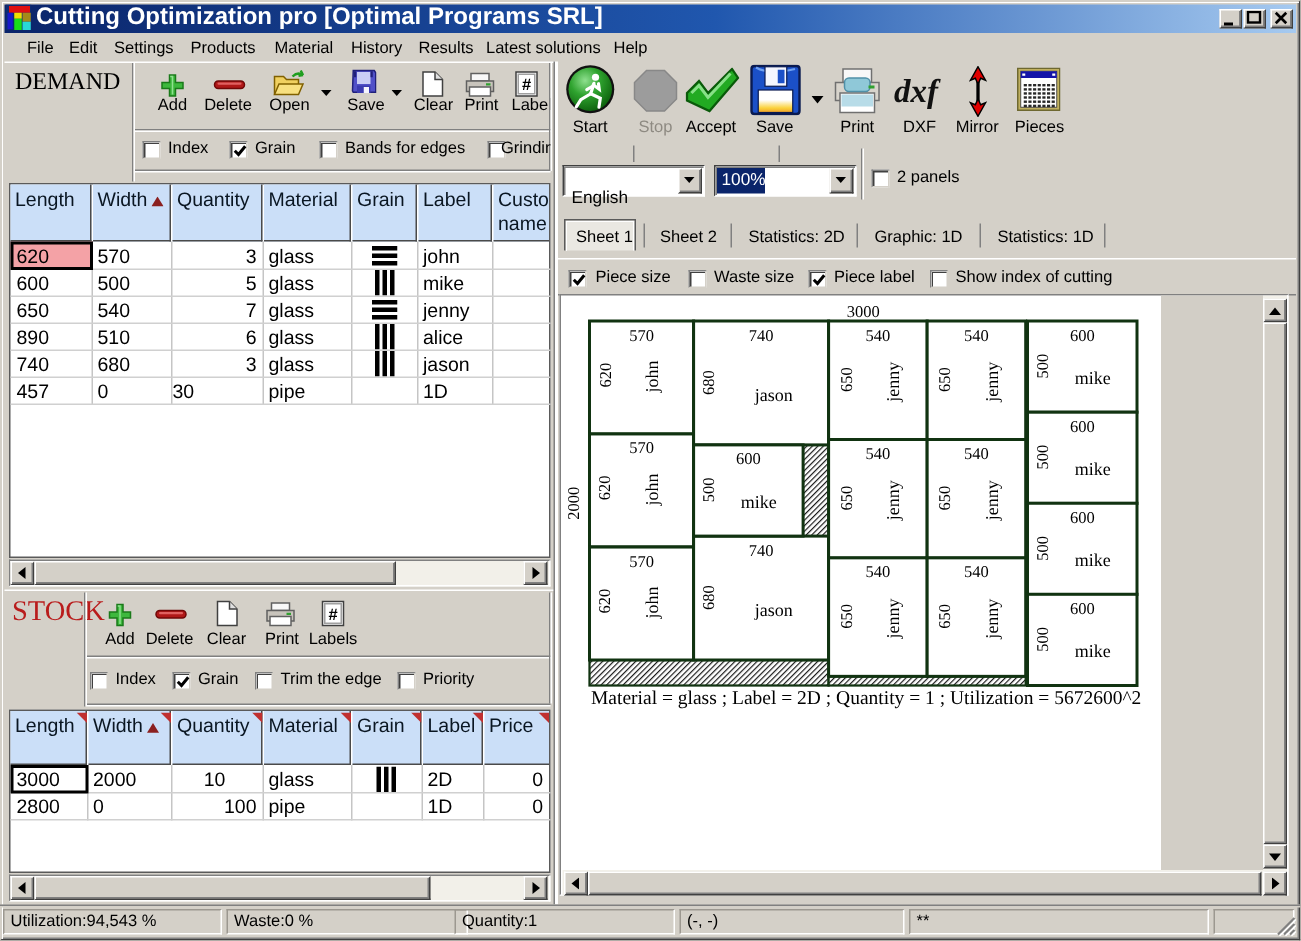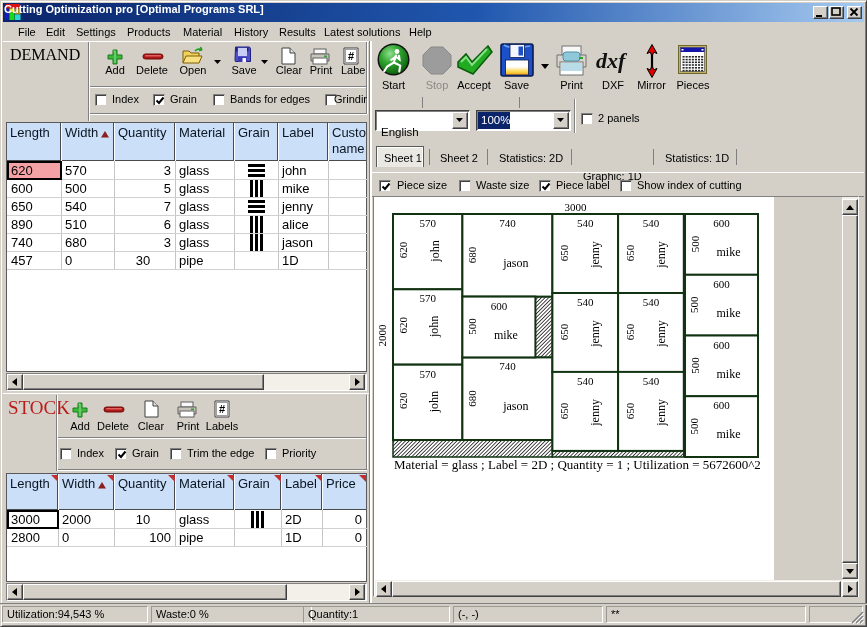--- a/index.html
+++ b/index.html
@@ -2,21 +2,21 @@
 <html><head>
 <meta charset="utf-8">
 <style>
 * { margin:0; padding:0; box-sizing:border-box; }
 html,body { width:867px; height:627px; overflow:hidden; }
 body { font-family:"Liberation Sans", sans-serif; background:#D4D0C8; position:relative; }
 .abs { position:absolute; }
 .serif { font-family:"Liberation Serif", serif; }
 
 #titlebar { left:3px; top:3px; width:861px; height:19px; background:linear-gradient(90deg,#0A246A 0%,#2057AE 55%,#A6CAF0 100%); }
-#title-text { left:4px; top:3px; color:#fff; font-size:11px; font-weight:bold; white-space:nowrap; }
+#title-text { left:24px; top:3px; color:#fff; font-size:16px; font-weight:bold; white-space:nowrap; }
 .winbtn { width:15px; height:13px; top:6px; background:#D4D0C8; border-top:1px solid #FFFFFF; border-left:1px solid #FFFFFF; border-right:1px solid #404040; border-bottom:1px solid #404040; box-shadow:inset -1px -1px 0 #808080; font-size:9px; text-align:center; line-height:11px; font-weight:bold; color:#000; }
 
 #menubar { left:0px; top:22px; width:861px; height:19px; font-size:11px;margin-left:11px; }
 #menubar span { position:absolute; top:4px; }
 
 .cb { width:12px; height:12px; background:#fff; border-top:1px solid #808080; border-left:1px solid #808080; border-right:1px solid #D4D0C8; border-bottom:1px solid #D4D0C8; box-shadow:inset 1px 1px 0 #404040, inset -1px -1px 0 #FFFFFF; }
 .cb svg { position:absolute; left:1px; top:1px; }
 .cblabel { font-size:11px; color:#000; }
 
 .hdrcell { position:absolute; background:#CBDFF8; color:#0A1622; font-size:13px; overflow:hidden; }
@@ -206,21 +206,21 @@
 <div class="cell" style="left:115px;top:217px;width:56px;text-align:right;">6</div>
 <div class="cell" style="left:179px;top:217px;">glass</div>
 <div class="cell" style="left:282px;top:217px;">alice</div>
 <div class="cell" style="left:11px;top:235px;">740</div>
 <div class="cell" style="left:65px;top:235px;">680</div>
 <div class="cell" style="left:115px;top:235px;width:56px;text-align:right;">3</div>
 <div class="cell" style="left:179px;top:235px;">glass</div>
 <div class="cell" style="left:282px;top:235px;">jason</div>
 <div class="cell" style="left:11px;top:253px;">457</div>
 <div class="cell" style="left:65px;top:253px;">0</div>
-<div class="cell" style="left:115px;top:253px;width:56px;text-align:center;">30</div>
+<div class="cell" style="left:115px;top:253px;width:56px;text-align:left;">30</div>
 <div class="cell" style="left:179px;top:253px;">pipe</div>
 <div class="cell" style="left:282px;top:253px;">1D</div>
 
 <svg class="abs" style="left:248px;top:163px;" width="17" height="15">
       <rect y="1" width="17" height="3" fill="#000"></rect>
       <rect y="6" width="17" height="3" fill="#000"></rect>
       <rect y="11" width="17" height="3" fill="#000"></rect>
     </svg>
 <svg class="abs" style="left:249px;top:180px;" width="15" height="17">
       <rect x="1" width="3" height="17" fill="#000"></rect>
@@ -538,21 +538,21 @@
 <div class="cb abs" style="left:581px;top:113px;"></div>
 <div class="cblabel abs" style="left:598px;top:112px;">2 panels</div>
 </div>
 <div id="tabs">
 <div class="abs" style="left:376px;top:146px;width:48px;height:21px;background:#EAE8E2;border:1px solid #5A5A5A;border-bottom:none;box-shadow:inset -1px 0 0 #fff, inset 1px 1px 0 #fff;"></div>
 <div class="abs" style="left:384px;top:152px;font-size:11px;">Sheet 1</div>
 <div class="abs" style="left:440px;top:152px;font-size:11px;">Sheet 2</div>
 <div class="abs" style="left:429px;top:149px;width:1px;height:16px;background:#808080;"></div>
 <div class="abs" style="left:499px;top:152px;font-size:11px;">Statistics: 2D</div>
 <div class="abs" style="left:487px;top:149px;width:1px;height:16px;background:#808080;"></div>
-<div class="abs" style="left:583px;top:152px;font-size:11px;margin-top:18px;">Graphic: 1D</div>
+<div class="abs" style="left:583px;top:152px;font-size:11px;">Graphic: 1D</div>
 <div class="abs" style="left:571px;top:149px;width:1px;height:16px;background:#808080;"></div>
 <div class="abs" style="left:665px;top:152px;font-size:11px;">Statistics: 1D</div>
 <div class="abs" style="left:653px;top:149px;width:1px;height:16px;background:#808080;"></div>
 <div class="abs" style="left:736px;top:149px;width:1px;height:16px;background:#808080;"></div>
 </div>
 <div id="check-row">
 <div class="abs" style="left:372px;top:172px;width:492px;height:25px;border-top:1px solid #fff;border-bottom:1px solid #808080;"></div>
 <div class="cb abs" style="left:379px;top:180px;">
       <svg width="10" height="10" viewBox="0 0 10 10">
         <path d="M1.5 4.5 L4 7 L8.5 1.5" stroke="#000" stroke-width="2" fill="none"></path>

